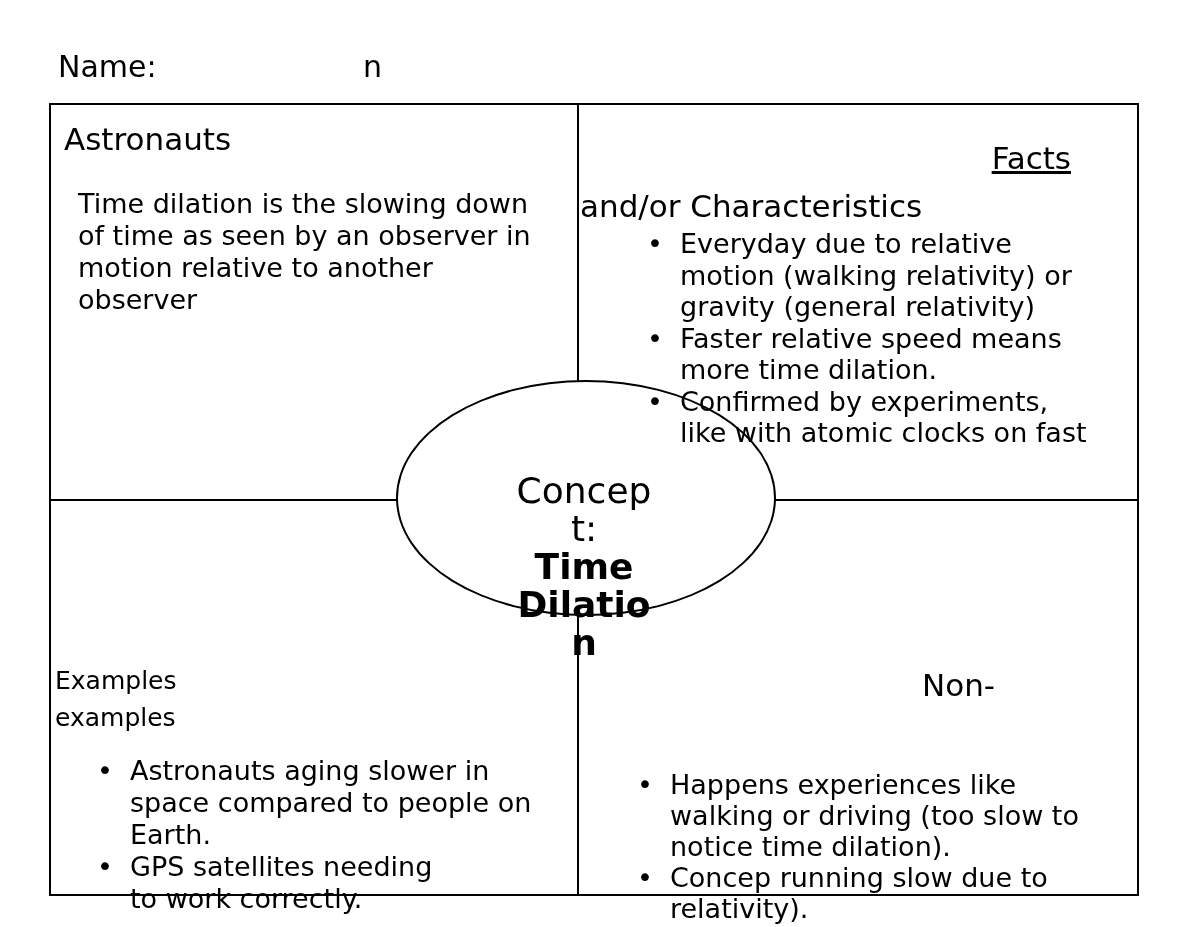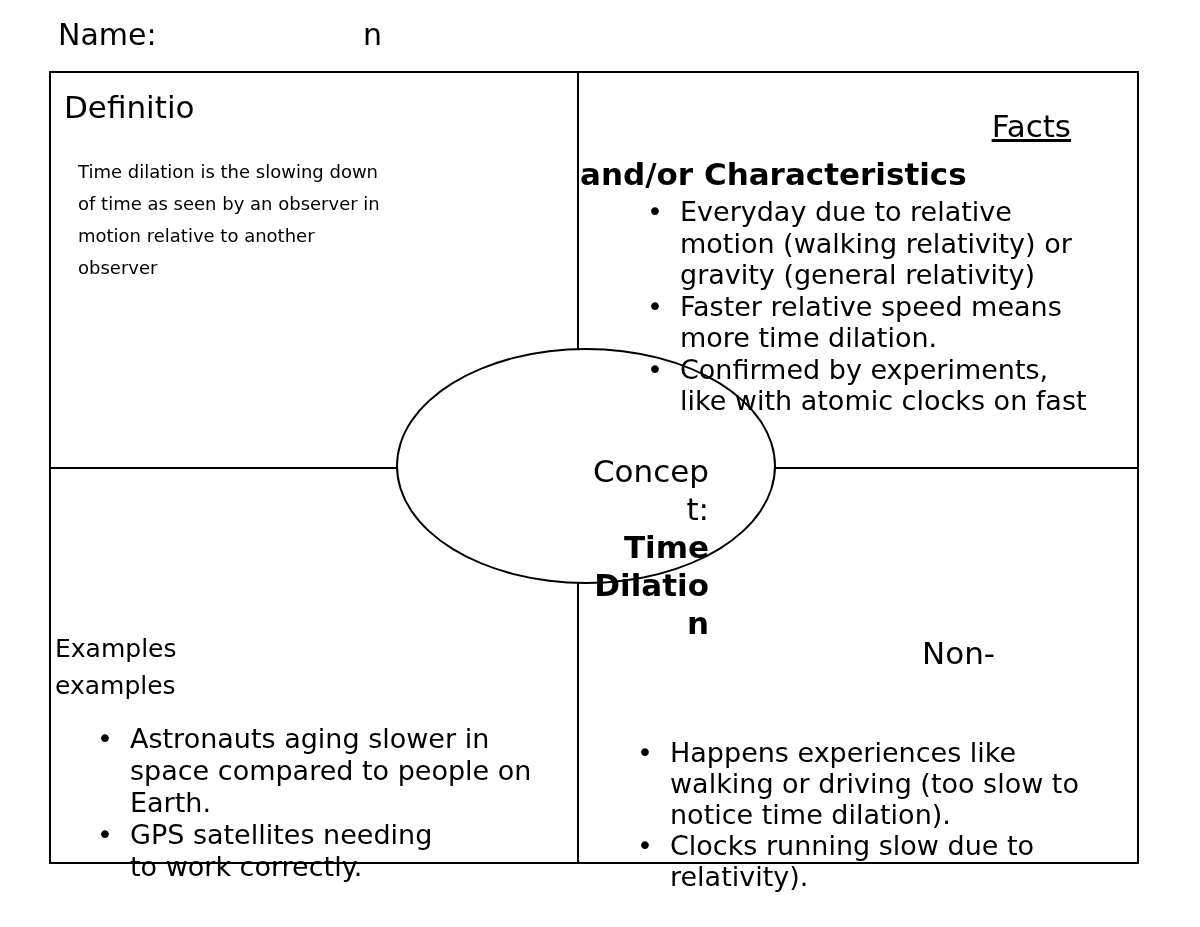--- a/index.html
+++ b/index.html
@@ -13,21 +13,21 @@
     font-family: "DejaVu Sans", sans-serif;
     color: #000000;
   }
   .sheet {
     position: relative;
     width: 1200px;
     height: 927px;
     overflow: hidden;
     background: #ffffff;
   }
-  .abs { position: absolute; }
+  .abs { position: absolute; margin-top: 32px; }
 
   
   .name-label { left: 58px; top: 17px; font-size: 30px; white-space: nowrap; }
   .name-value { left: 363px; top: 17px; font-size: 30px; white-space: nowrap; }
 
   
   .frame {
     left: 49px; top: 71px;
     width: 1086px; height: 789px;
     border: 2px solid #000000;
@@ -49,39 +49,39 @@
   
   .ellipse {
     left: 396px; top: 348px;
     width: 376px; height: 232px;
     border: 2px solid #000000;
     border-radius: 50%;
     background: #ffffff;
     z-index: 2;
   }
   .concept-text {
-    left: 459px; top: 452px;
+    left: 459px; top: 440px;
     width: 250px;
-    text-align: right;
-    font-size: 31px;
+    text-align: center;
+    font-size: 36px;
     line-height: 38px;
     z-index: 3;
   }
   .concept-text .title-line { font-weight: bold; }
 
   
   .txt { z-index: 3; }
   .heading { font-size: 31px; white-space: nowrap; }
-  .body-lines { font-size: 18px; line-height: 32px; white-space: nowrap; }
+  .body-lines { font-size: 27px; line-height: 32px; white-space: nowrap; }
 
   .def-heading { left: 64px; top: 89px; }
   .def-body   { left: 78px; top: 156px; }
 
   .facts-heading-1 { right: 129px; top: 108px; text-align: right; text-decoration: underline; }
-  .facts-heading-2 { left: 580px; top: 156px; font-weight: bold; }
+  .facts-heading-2 { left: 580px; top: 156px; }
   .facts-bullets   { left: 647px; top: 196px; font-size: 27px; line-height: 31.5px; }
 
   .examples-heading { left: 55px; top: 630px; font-size: 25px; line-height: 37px; white-space: nowrap; }
   .examples-bullets { left: 97px; top: 723px; font-size: 27px; line-height: 32px; }
 
   .non-heading { left: 922px; top: 635px; }
   .non-bullets { left: 637px; top: 737px; font-size: 27px; line-height: 31px; }
 
   .bullet-item { display: flex; }
   .bullet-item .dot { flex: none; width: 33px; }
@@ -106,21 +106,21 @@
         <div>t:</div>
       </div>
     <div class="title-line">
         <div>Time</div>
         <div>Dilatio</div>
         <div>n</div>
       </div>
   </div>
 
   <div>
-    <div class="abs txt heading def-heading">Definitio</div>
+    <div class="abs txt heading def-heading">Astronauts</div>
     <div class="abs txt body-lines def-body">
         <div>Time dilation is the slowing down</div>
         <div>of time as seen by an observer in</div>
         <div>motion relative to another</div>
         <div>observer</div>
       </div>
   </div>
 
   <div>
     <div class="abs txt heading facts-heading-1">Facts</div>
@@ -182,20 +182,20 @@
           <span class="dot">•</span>
           <div class="blines">
             <div>Happens experiences like</div>
             <div>walking or driving (too slow to</div>
             <div>notice time dilation).</div>
           </div>
         </div>
         <div class="bullet-item">
           <span class="dot">•</span>
           <div class="blines">
-            <div>Clocks running slow due to</div>
+            <div>Concep running slow due to</div>
             <div>relativity).</div>
           </div>
         </div>
       </div>
   </div>
 
 </div>
 
 </body></html>

